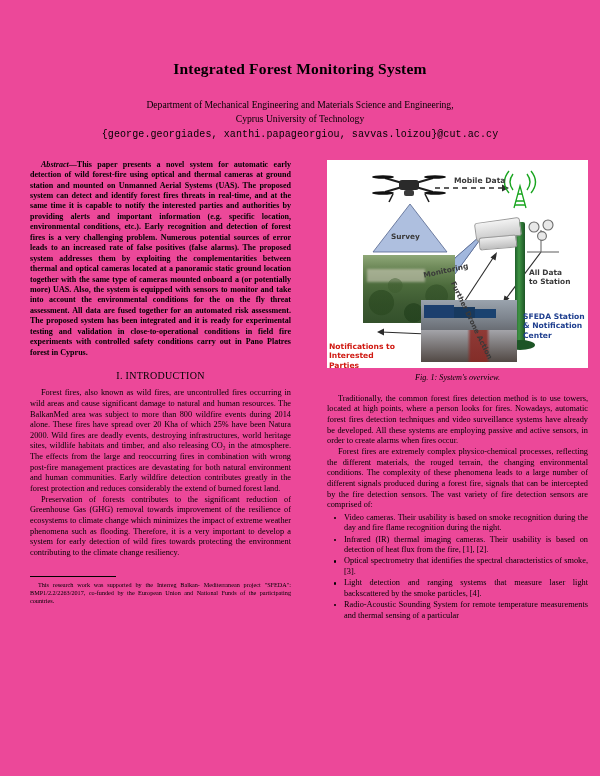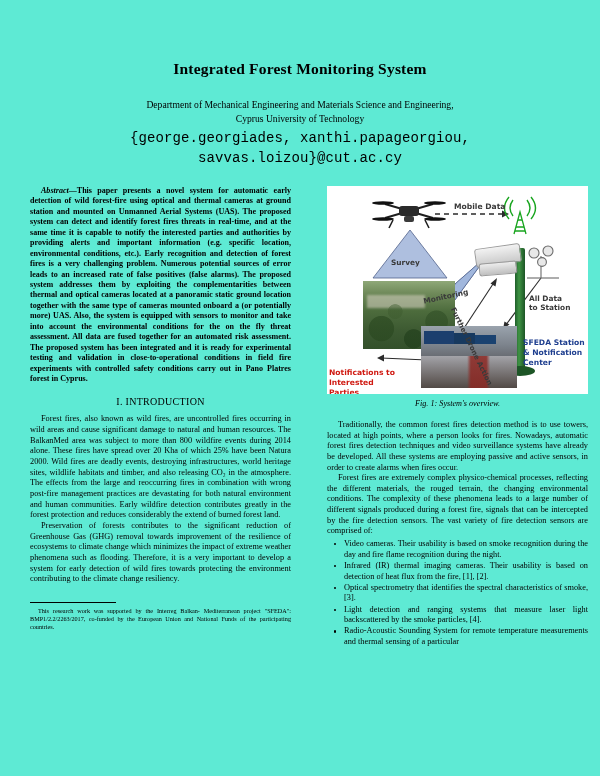--- a/index.html
+++ b/index.html
@@ -11,21 +11,21 @@
     width: 600px;
     height: 776px;
     overflow: hidden;
     font-family: "Liberation Serif", "DejaVu Serif", serif;
     color: #000000;
   }
   .page {
     position: relative;
     width: 600px;
     height: 776px;
-    background: #5eead4;
+    background: #ec4899;
     box-sizing: border-box;
     padding: 58px 30px 0 30px;
   }
 
   
   .title-block { text-align: center; }
   .paper-title {
     font-size: 15.5px;
     font-weight: bold;
     line-height: 1.42;
@@ -35,21 +35,21 @@
   .paper-title .tline { display: block; }
   .authors {
     margin-top: 18px;
     font-size: 9.6px;
     line-height: 1.46;
   }
   .authors div { display: block; }
   .emails {
     margin-top: 2px;
     font-family: "Liberation Mono", "DejaVu Sans Mono", monospace;
-    font-size: 14px;
+    font-size: 10px;
     letter-spacing: 0.1px;
   }
 
   
   .columns {
     display: flex;
     margin-top: 17px;
     gap: 36px;
   }
   .col {

